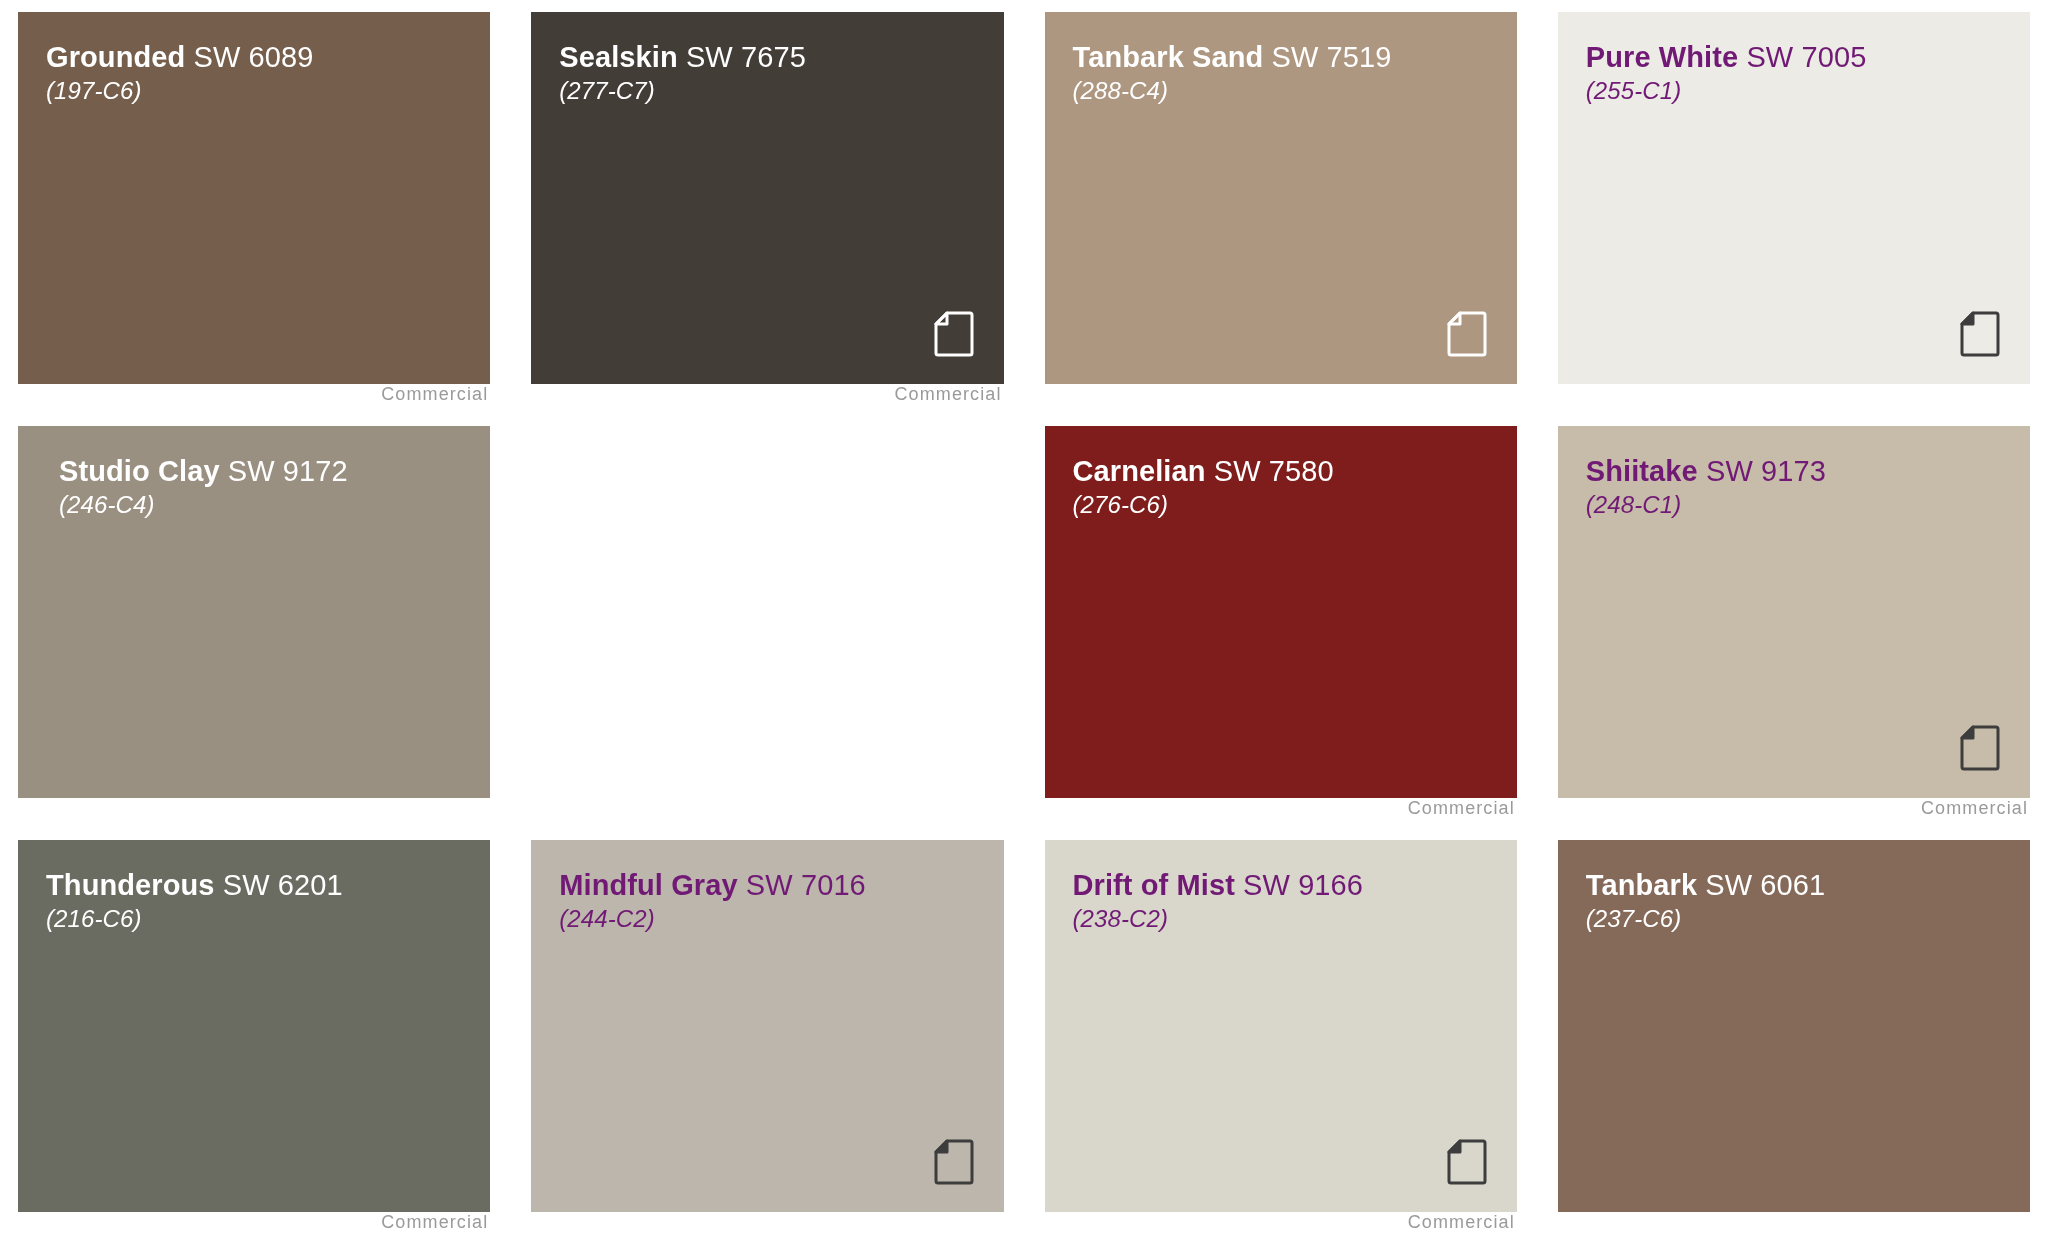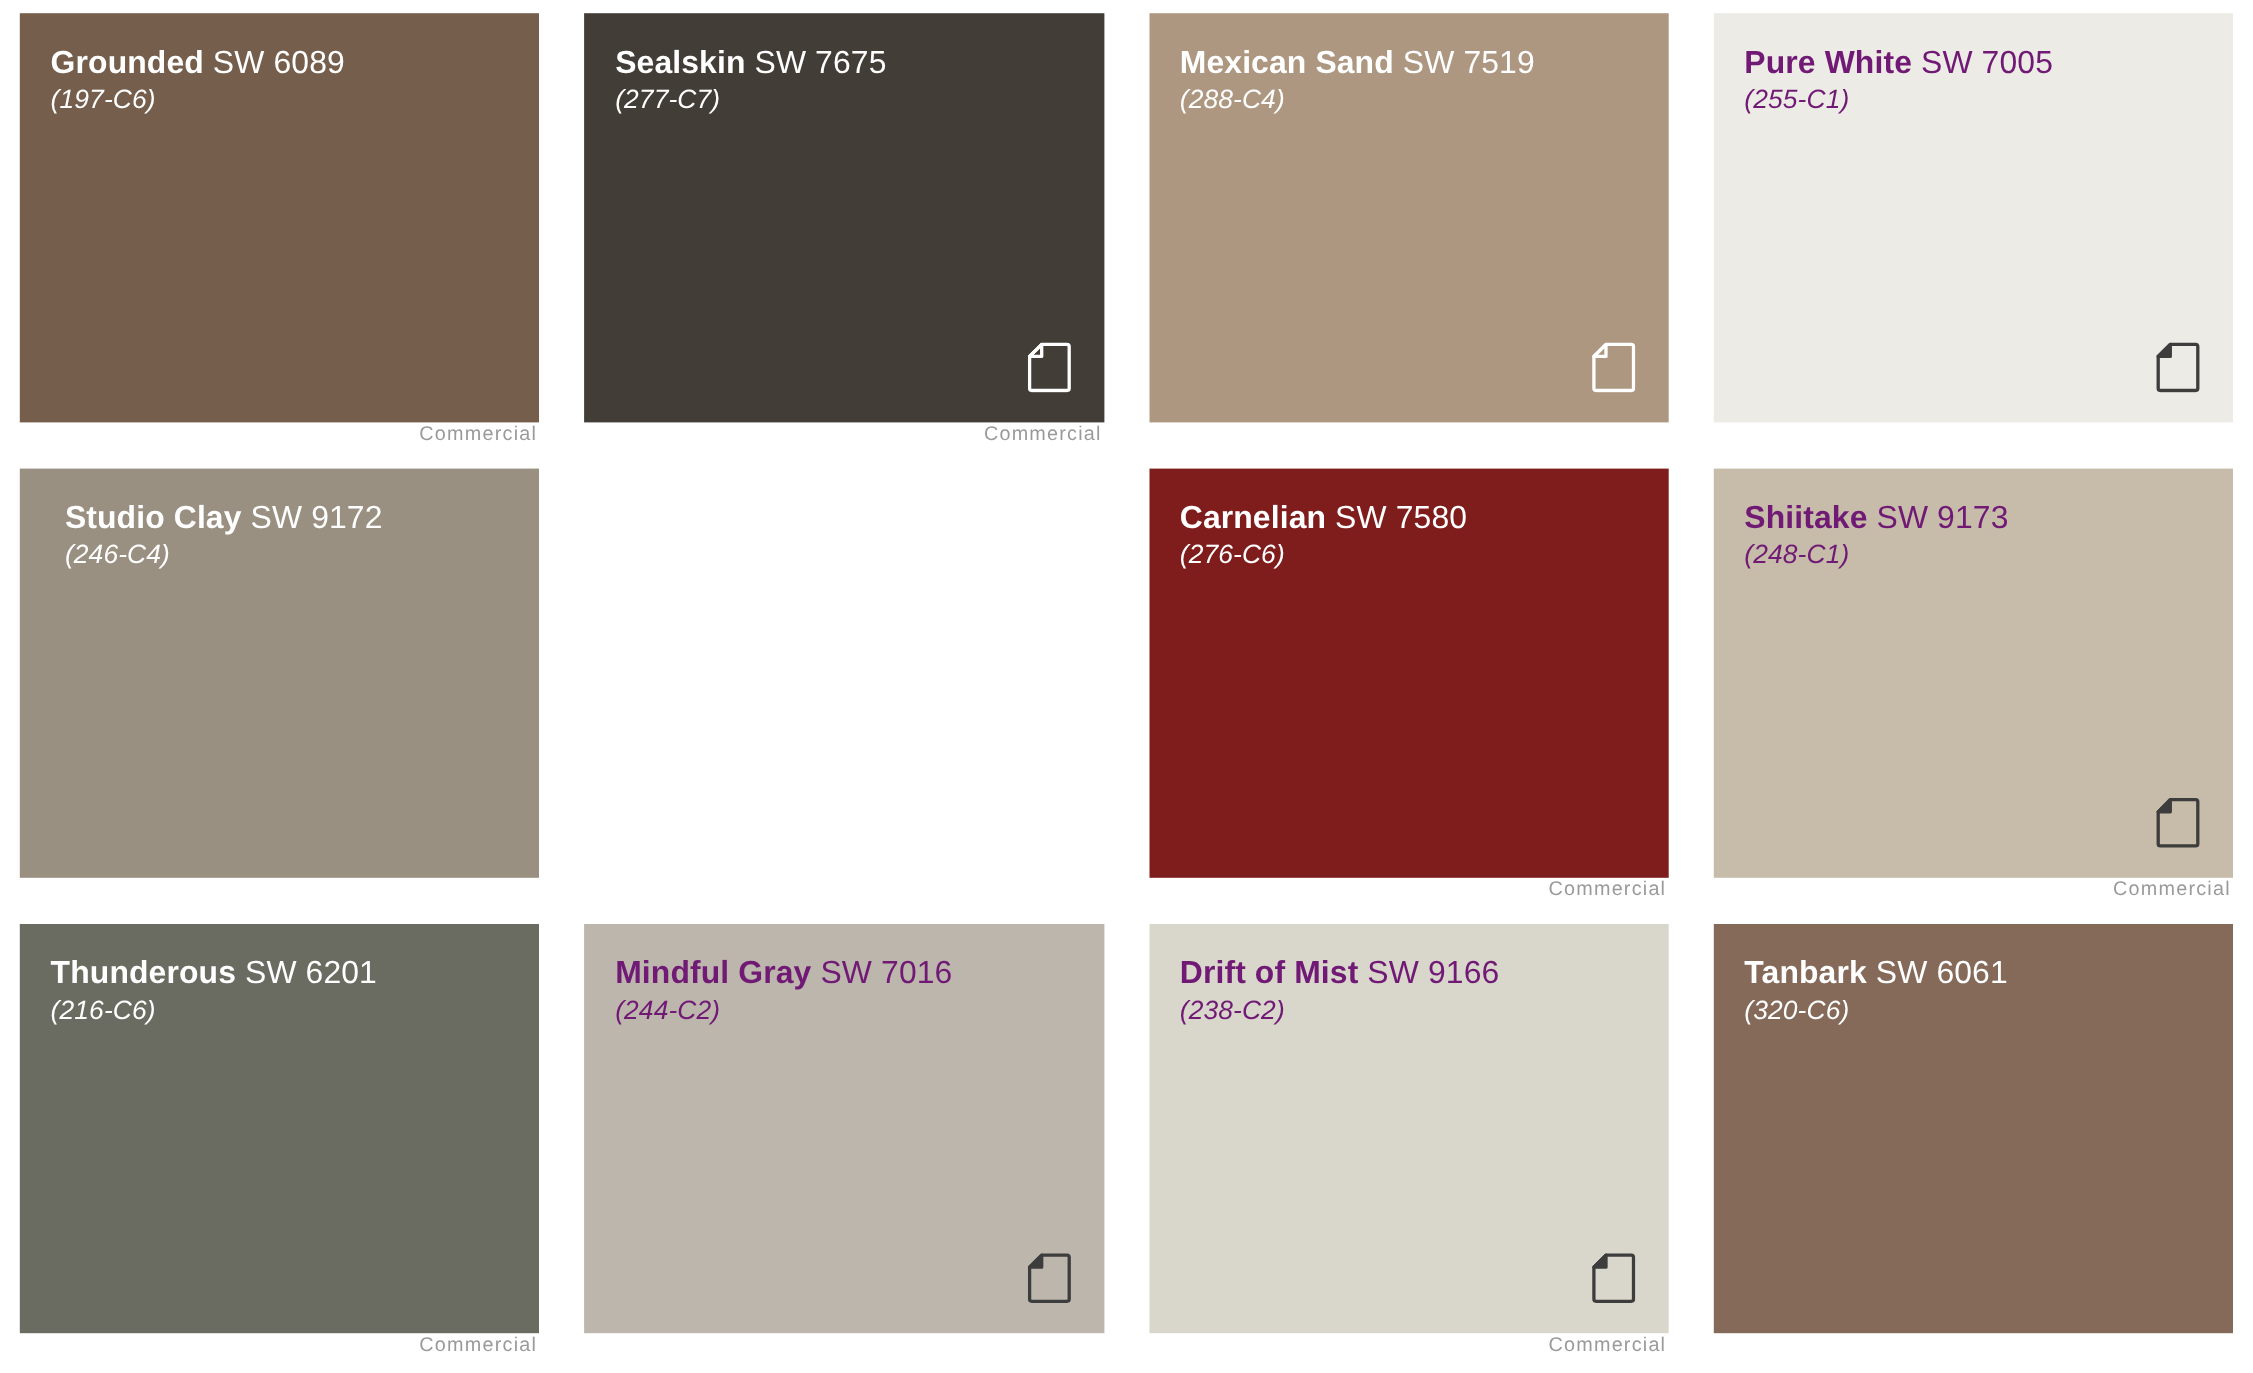--- a/index.html
+++ b/index.html
@@ -121,21 +121,21 @@
             <path d="M13 2 L2 13 H13 Z" fill="none" stroke="#ffffff" stroke-width="3" stroke-linejoin="round"></path>
           </svg>
         </span>
       </div>
       <div class="commercial-row">
         <span class="commercial-label">Commercial</span>
       </div>
     </div>
     <div class="swatch-cell">
       <div class="swatch-chip text-light" style="background: rgb(174, 151, 128);">
-        <div class="swatch-name-line"><span class="swatch-name">Mexican Sand</span> <span class="swatch-sw-number">SW 7519</span></div>
+        <div class="swatch-name-line"><span class="swatch-name">Tanbark Sand</span> <span class="swatch-sw-number">SW 7519</span></div>
         <div class="swatch-code">(288-C4)</div>
         <span class="corner-icon">
           <svg viewBox="0 0 40 46" xmlns="http://www.w3.org/2000/svg">
             <path d="M13 2 H36 a2 2 0 0 1 2 2 V42 a2 2 0 0 1 -2 2 H4 a2 2 0 0 1 -2 -2 V13 Z" fill="none" stroke="#ffffff" stroke-width="3" stroke-linejoin="round"></path>
             <path d="M13 2 L2 13 H13 Z" fill="none" stroke="#ffffff" stroke-width="3" stroke-linejoin="round"></path>
           </svg>
         </span>
       </div>
       <div class="commercial-row">
         <span class="commercial-label hidden">Commercial</span>
@@ -229,19 +229,19 @@
           </svg>
         </span>
       </div>
       <div class="commercial-row">
         <span class="commercial-label">Commercial</span>
       </div>
     </div>
     <div class="swatch-cell">
       <div class="swatch-chip text-light" style="background: rgb(133, 106, 90);">
         <div class="swatch-name-line"><span class="swatch-name">Tanbark</span> <span class="swatch-sw-number">SW 6061</span></div>
-        <div class="swatch-code">(320-C6)</div>
+        <div class="swatch-code">(237-C6)</div>
       </div>
       <div class="commercial-row">
         <span class="commercial-label hidden">Commercial</span>
       </div>
     </div>
   </div>
 
 </body></html>

